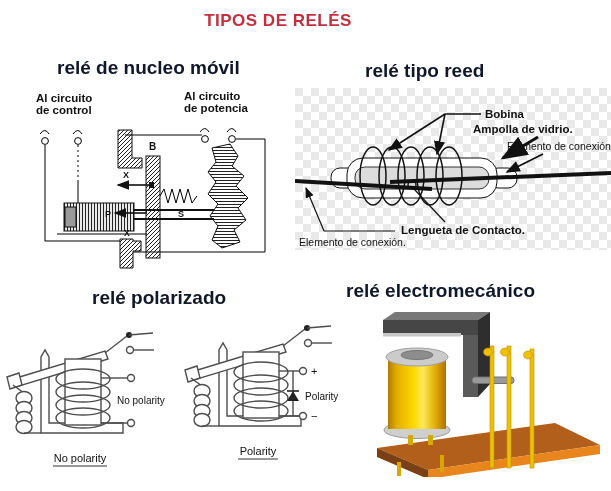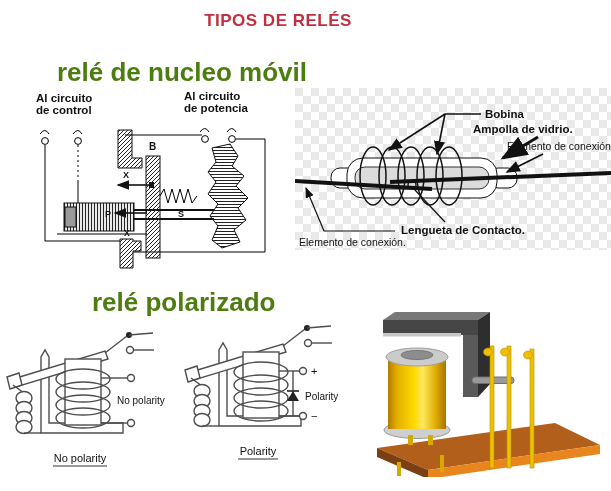--- a/index.html
+++ b/index.html
@@ -1,36 +1,38 @@
 <!DOCTYPE html>
 <html><head>
 <meta charset="utf-8">
 <style>
   html,body{margin:0;padding:0;background:#fff;}
   #canvas{position:relative;width:611px;height:491px;background:#ffffff;overflow:hidden;
           font-family:"Liberation Sans", sans-serif;}
   .main-title{position:absolute;left:63px;top:11px;width:430px;text-align:center;
               font-size:17px;font-weight:bold;letter-spacing:.5px;}
-  .sec-title{position:absolute;font-size:26px;font-weight:bold;color:#4d7c0f;white-space:nowrap;}
+  .sec-title{position:absolute;font-size:19px;font-weight:bold;color:#0f172a;white-space:nowrap;}
   svg{position:absolute;}
   svg text{font-family:"Liberation Sans", sans-serif;fill:#111;}
   .blab{font-weight:bold;}
   .thin{stroke:#000;stroke-width:1;fill:none;}
   .gray{stroke:#4d4d4d;stroke-width:1.4;fill:none;}
   .grayf{stroke:#4d4d4d;stroke-width:1.4;fill:#fff;}
 </style>
 </head>
 <body>
 
 <div id="canvas">
 
   <div class="main-title" style="color:#c13040;">TIPOS DE RELÉS</div>
 
   <div class="sec-title" style="left:57px;top:57px;">relé de nucleo móvil</div>
+  <div class="sec-title" style="left:365px;top:60px;">relé tipo reed</div>
   <div class="sec-title" style="left:92px;top:287px;">relé polarizado</div>
+  <div class="sec-title" style="left:346px;top:280px;">relé electromecánico</div>
 
   <svg style="left:12px;top:86px;" width="260" height="195" viewBox="0 0 260 195">
     <defs>
       <pattern id="hatch" patternUnits="userSpaceOnUse" width="4" height="4">
         <path d="M0,4 L4,0" stroke="#222" stroke-width="1"></path>
       </pattern>
       <pattern id="hatchH" patternUnits="userSpaceOnUse" width="5" height="3">
         <path d="M0,1.5 H5" stroke="#222" stroke-width="1"></path>
       </pattern>
       <pattern id="vstripe" patternUnits="userSpaceOnUse" width="3" height="3">

